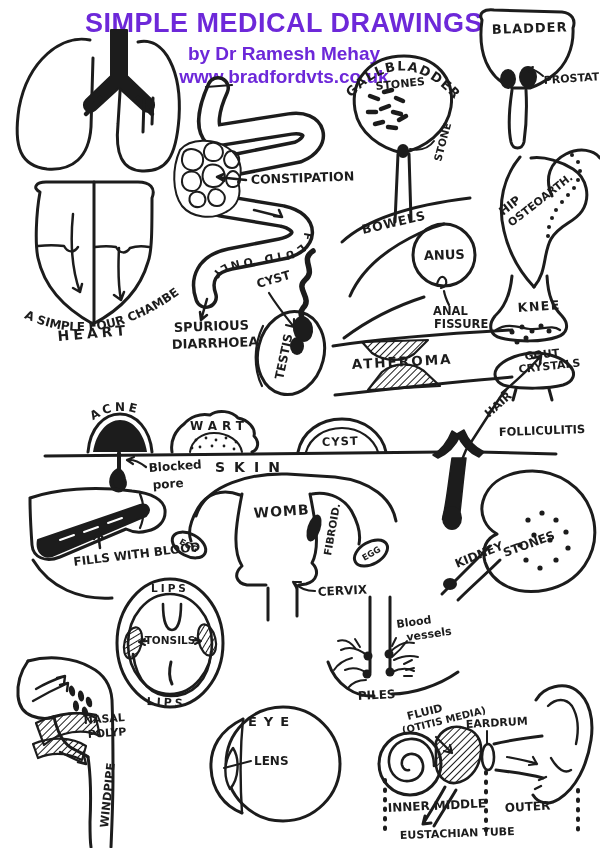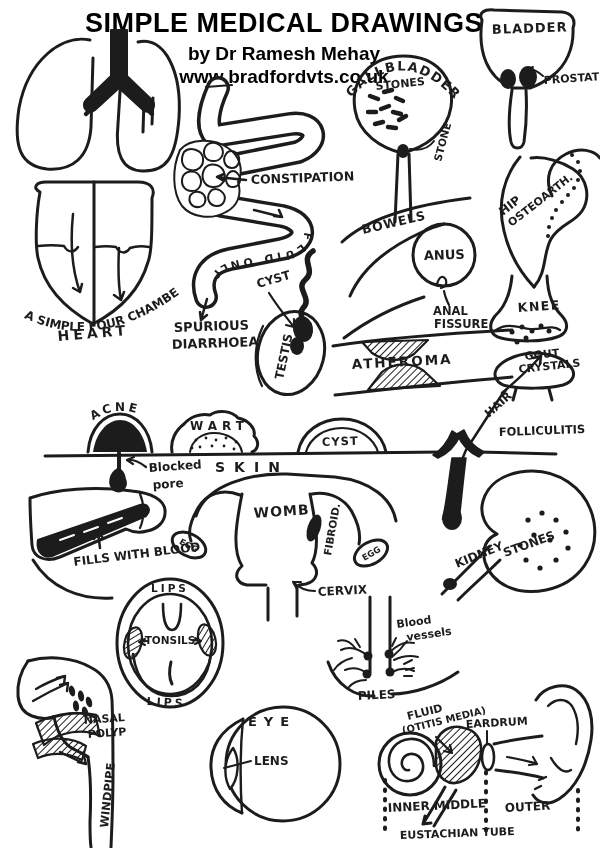--- a/index.html
+++ b/index.html
@@ -1,18 +1,18 @@
 <!DOCTYPE html>
 <html><head>
 <meta charset="utf-8">
 <style>
   html,body{margin:0;padding:0;background:#888;}
   .page{position:relative;width:600px;height:848px;background:#ffffff;overflow:hidden;
         font-family:"Liberation Sans",sans-serif;}
-  .hdr{position:absolute;top:8px;left:0;width:568px;text-align:center;color:#000000;}
+  .hdr{position:absolute;top:8px;left:0;width:568px;text-align:center;color:#6d28d9;}
   .title{font-size:27px;font-weight:bold;letter-spacing:.5px;}
   .byline{font-size:19px;font-weight:bold;margin-top:4px;}
   .website{font-size:19px;font-weight:bold;margin-top:1px;}
   .sidenote{position:absolute;left:3px;bottom:14px;transform-origin:0 100%;
             transform:rotate(-90deg);white-space:nowrap;color:#a9a9a9;
             font-size:13px;letter-spacing:1.2px;}
   svg.art{position:absolute;inset:0;}
   .hw{font-family:"DejaVu Sans",sans-serif;font-weight:bold;fill:#1c1c1c;}
 </style>
 </head>

